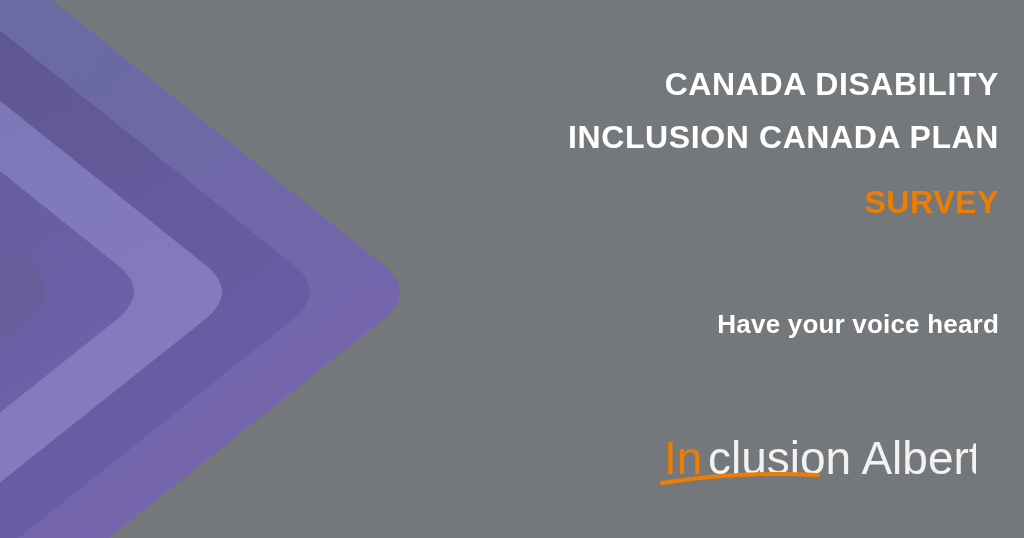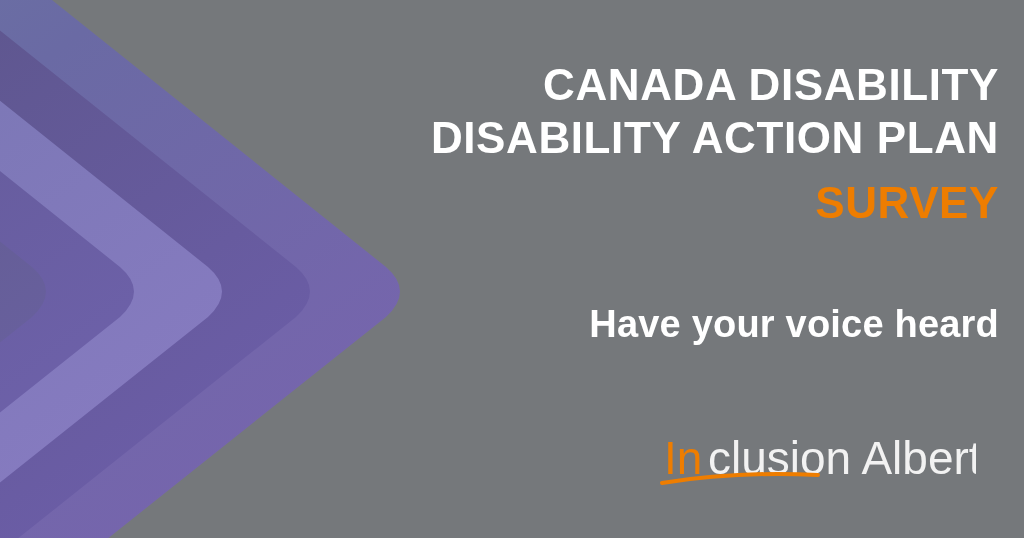--- a/index.html
+++ b/index.html
@@ -40,40 +40,40 @@
     right: 25px;
     top: 58px;
     text-align: right;
     width: 700px;
   }
   .headline-line {
     display: block;
     color: #ffffff;
     font-family: "Liberation Sans", sans-serif;
     font-weight: bold;
-    font-size: 44px;
+    font-size: 32px;
     line-height: 53px;
     letter-spacing: 0.6px;
     white-space: nowrap;
   }
   .headline-line.accent {
     color: #ee7d00;
     margin-top: 12px;
   }
 
   #tagline {
     position: absolute;
     right: 25px;
     top: 306px;
     width: 700px;
     text-align: right;
     color: #ffffff;
     font-family: "Liberation Sans", sans-serif;
     font-weight: bold;
-    font-size: 38px;
+    font-size: 26px;
     line-height: 36px;
     letter-spacing: 0.2px;
     white-space: nowrap;
   }
 
   
   #logo {
     position: absolute;
     right: 48px;
     top: 430px;
@@ -144,21 +144,21 @@
         <path d="M -420 -250 L 218 260 Q 246 284 218 310 L -420 818 L -560 700 L 42 260 L -560 -130 Z" fill="url(#g2)" transform="translate(-98,7)"></path>
       </g>
       <g>
         <path d="M -420 -250 L 218 260 Q 246 284 218 310 L -420 818 L -560 700 L 42 260 L -560 -130 Z" fill="url(#g1)" transform="translate(-186,7)"></path>
       </g>
     </svg>
   </div>
 
   <div id="headline-block">
     <span class="headline-line">CANADA DISABILITY</span>
-    <span class="headline-line">DISABILITY ACTION PLAN</span>
+    <span class="headline-line">INCLUSION CANADA PLAN</span>
     <span class="headline-line accent">SURVEY</span>
   </div>
 
   <div id="tagline">Have your voice heard</div>
 
   <div id="logo">
     <svg width="320" height="62" viewBox="0 0 320 62" xmlns="http://www.w3.org/2000/svg">
       <text x="8" y="44" class="logo-text-accent">In</text>
       <text x="52" y="44" class="logo-text-light">clusion Alberta</text>
       <path d="M 6 53 Q 80 41 162 45" fill="none" stroke="#ee7d00" stroke-width="4" stroke-linecap="round"></path>

